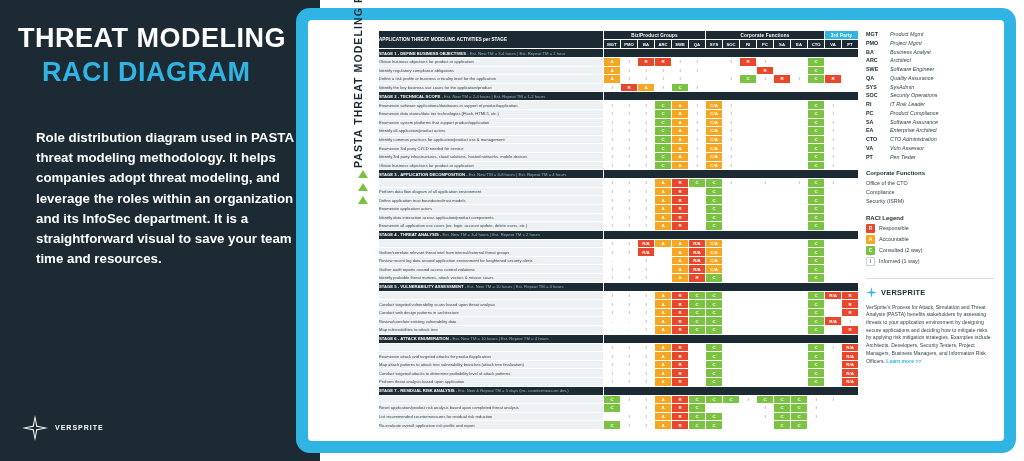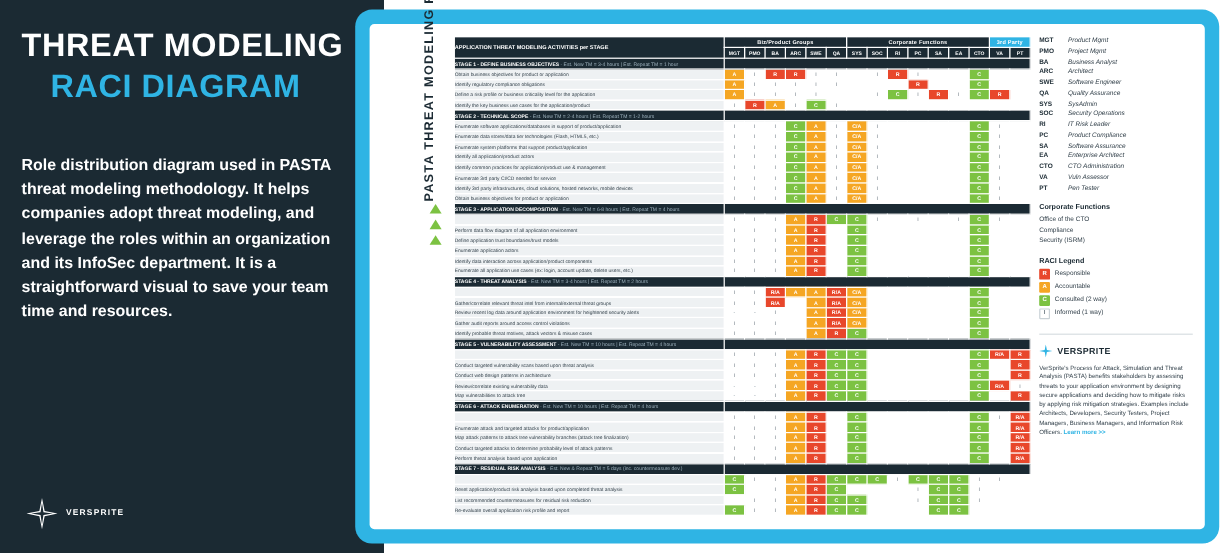--- a/index.html
+++ b/index.html
@@ -26,21 +26,21 @@
     position:absolute; left:18px; top:58px; width:290px;
     font-size:27px; font-weight:bold; color:#2fb4e4;
     letter-spacing:0.5px; line-height:1.05;margin-left:24px;
   }
   .title-legend {
     position:absolute; left:19px; top:90px; width:300px;
     font-size:10.5px; font-weight:bold; color:#2fb4e4;
     letter-spacing:0.2px;
   }
   .body-copy {
-    position:absolute; left:18px; top:128px; width:275px;
+    position:absolute; left:36px; top:128px; width:275px;
     font-size:13.3px; font-weight:bold; color:#ffffff;
     line-height:1.52;
   }
   .logo-wrap {
     position:absolute; left:22px; bottom:20px;
     display:flex; align-items:center; gap:7px;
   }
   .logo-mark { width:26px; height:26px; position:relative; }
   .logo-mark svg { display:block; }
   .logo-text { font-size:7px; font-weight:bold; color:#ffffff; letter-spacing:1px; line-height:1.2; }

